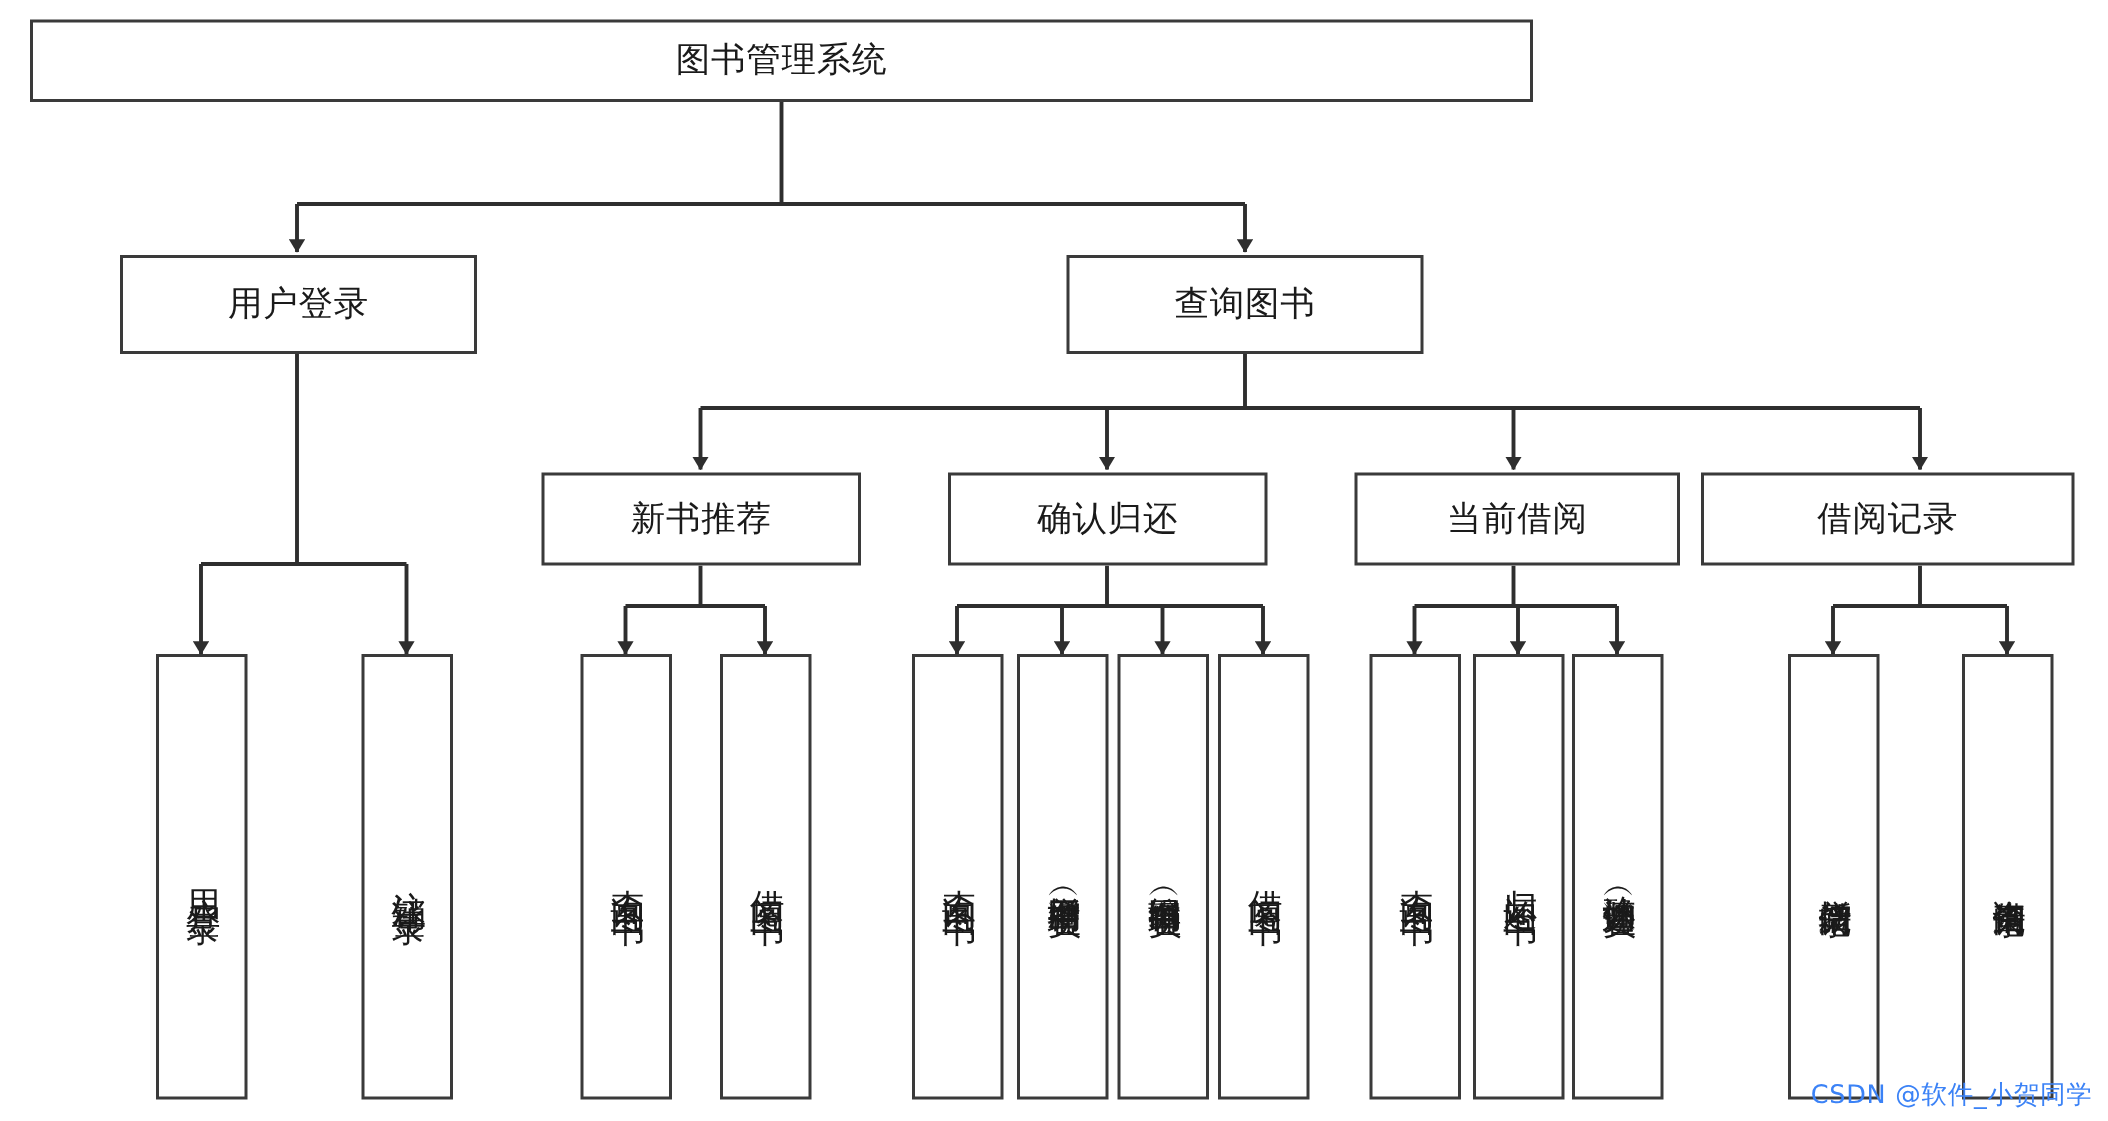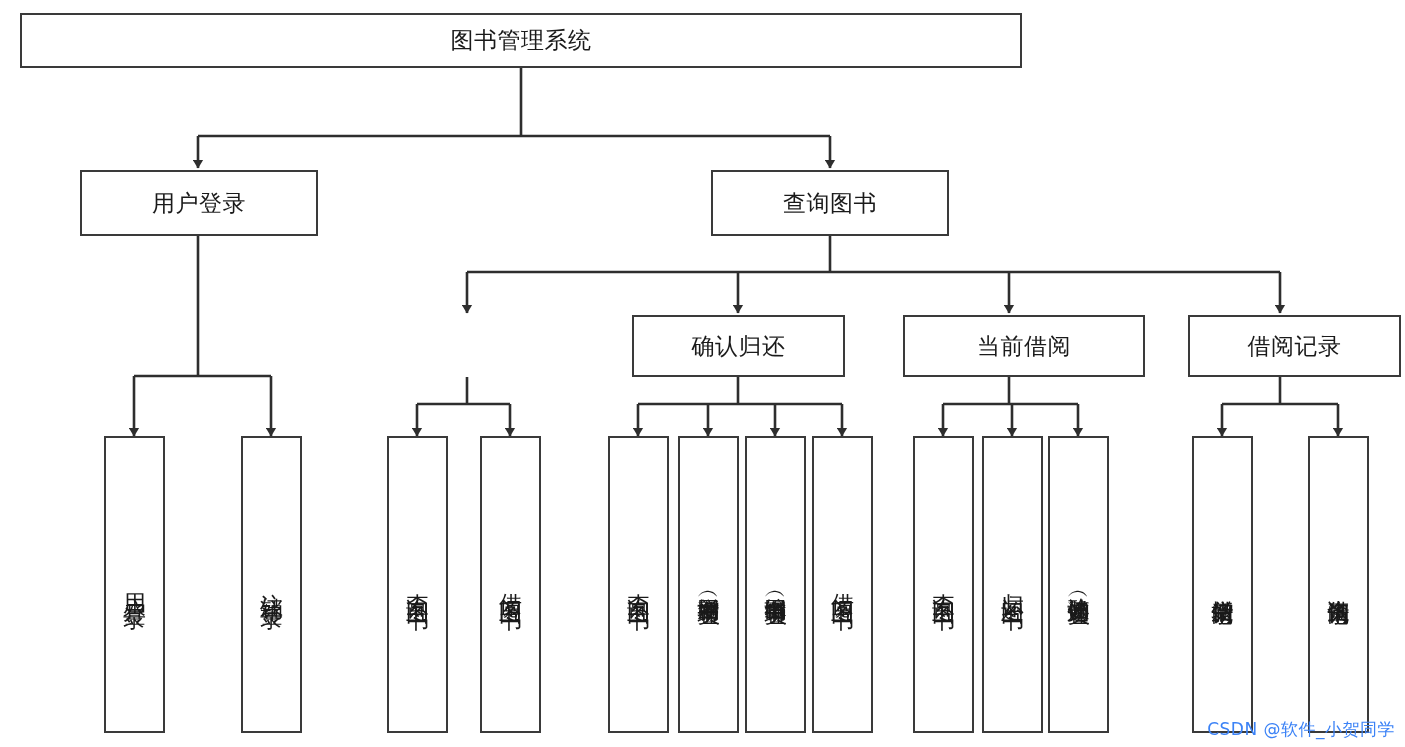--- a/index.html
+++ b/index.html
@@ -128,27 +128,30 @@
     <span class="node-label">图书管理系统</span>
   </div>
 
   <div class="node horizontal" style="left:80px; top:170px; width:238px; height:66px;">
     <span class="node-label">用户登录</span>
   </div>
   <div class="node horizontal" style="left:711px; top:170px; width:238px; height:66px;">
     <span class="node-label">查询图书</span>
   </div>
 
+  <div class="node horizontal" style="left:361px; top:315px; width:213px; height:62px;">
+    <span class="node-label">新书推荐</span>
+  </div>
   <div class="node horizontal" style="left:632px; top:315px; width:213px; height:62px;">
     <span class="node-label">确认归还</span>
   </div>
-  <div class="node horizontal" style="left:903px; top:315px; width:242px; height:62px;">
+  <div class="node horizontal" style="left:903px; top:315px; width:217px; height:62px;">
     <span class="node-label">当前借阅</span>
   </div>
-  <div class="node horizontal" style="left:1188px; top:315px; width:213px; height:62px;justify-content:center;">
+  <div class="node horizontal" style="left:1134px; top:315px; width:249px; height:62px;justify-content:center;">
     <span class="node-label">借阅记录</span>
   </div>
 
   <div class="node vertical" style="left:104px; top:436px; width:61px; height:297px;">
     <span class="node-label">用户登录</span>
   </div>
   <div class="node vertical" style="left:241px; top:436px; width:61px; height:297px;">
     <span class="node-label">注销登录</span>
   </div>
 

